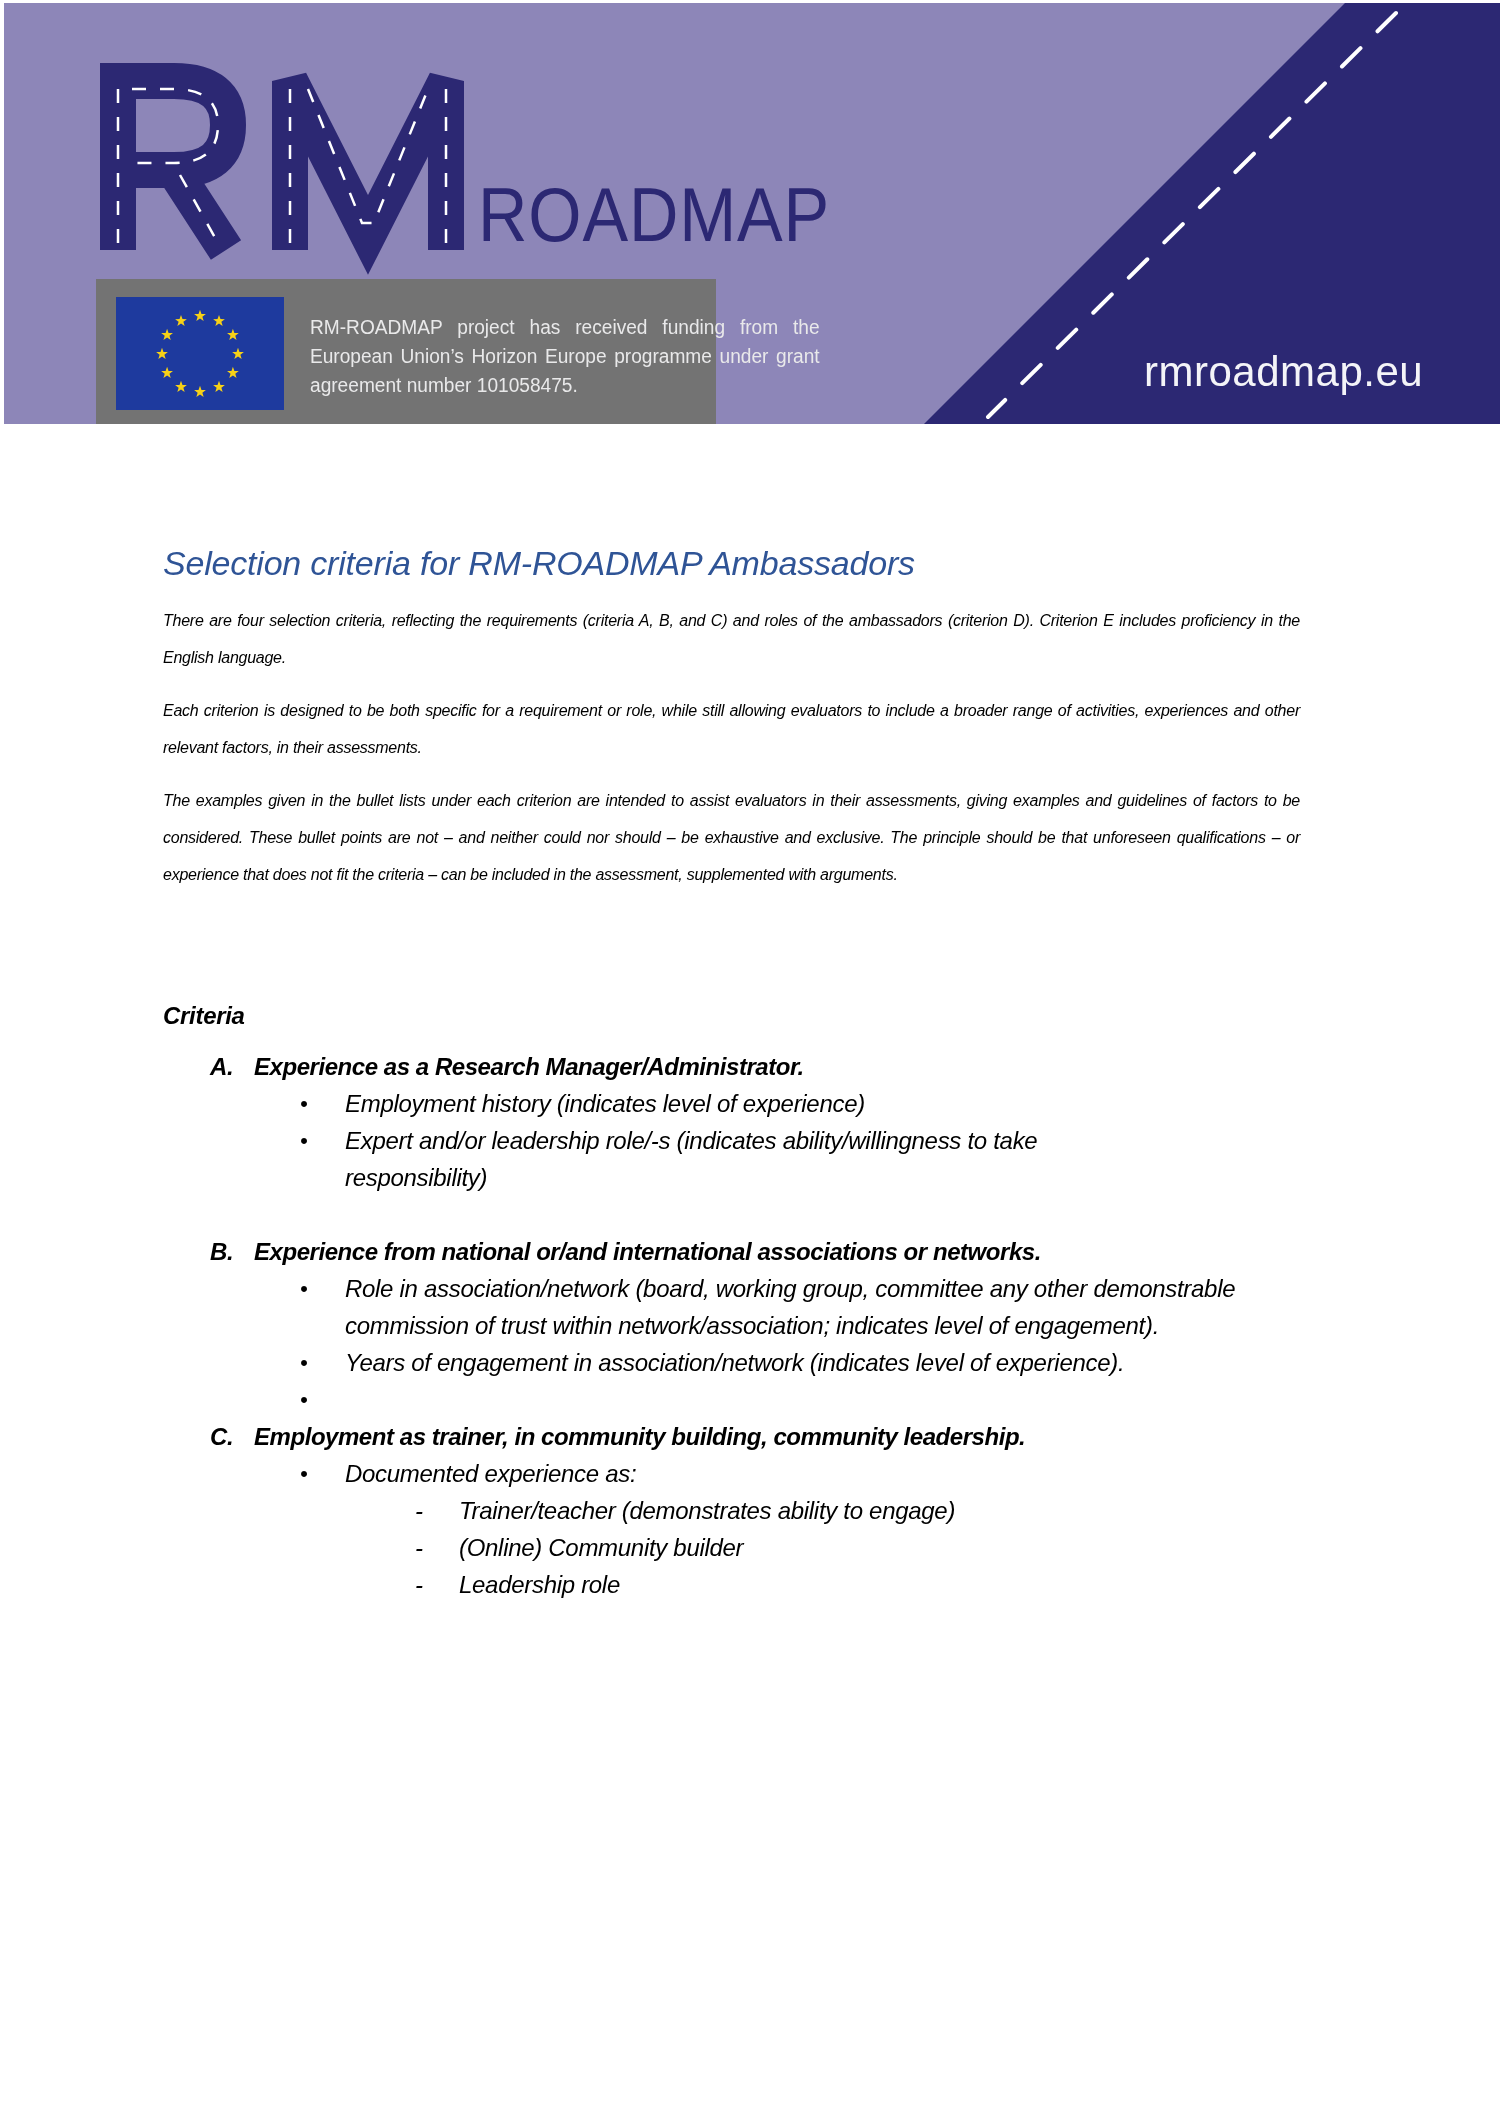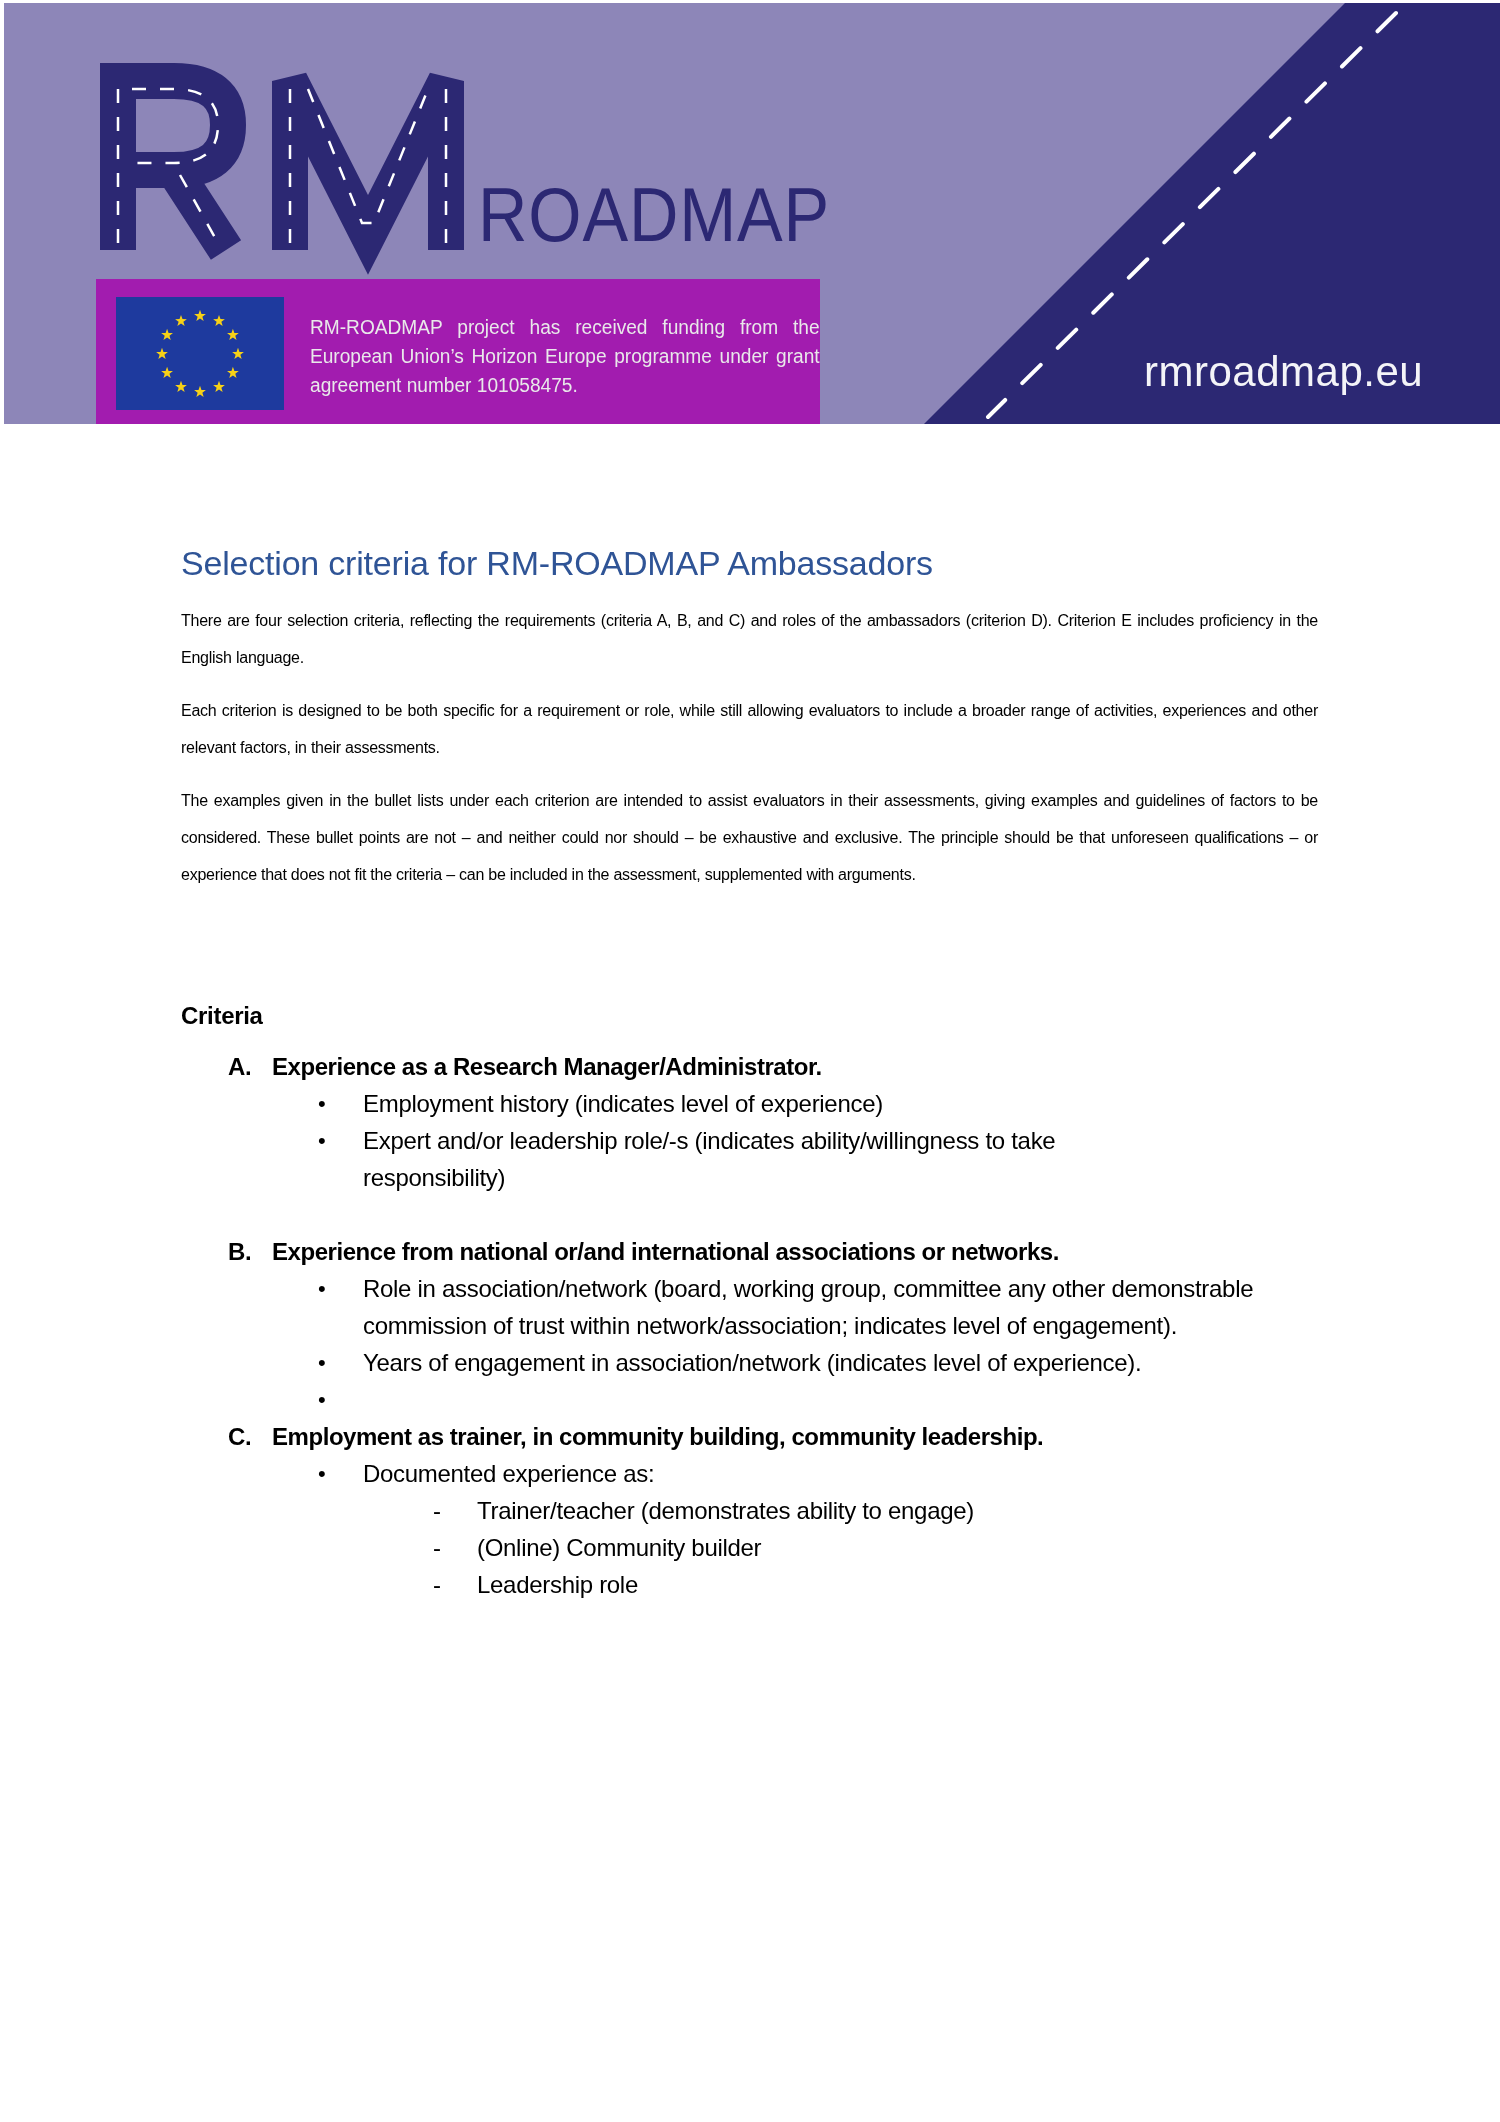--- a/index.html
+++ b/index.html
@@ -6,30 +6,30 @@
     body { width: 1500px; height: 2122px; position: relative; overflow: hidden;
            font-family: "Liberation Sans", sans-serif; color: #000; }
 
     
     #banner { position: absolute; left: 4px; top: 3px; width: 1496px; height: 421px;
               background: #8d86b8; overflow: hidden; }
     #banner svg.bg { position: absolute; left: 0; top: 0; }
     #logo-roadmap { position: absolute; left: 474px; top: 174px; font-size: 76px; line-height: 1;
                     color: #2c2873; letter-spacing: 1px; transform: scaleX(0.9); transform-origin: left top;
                     font-family: "Liberation Sans", sans-serif; }
-    #funding-box { position: absolute; left: 92px; top: 276px; width: 724px; height: 145px; background: #a21caf; }
+    #funding-box { position: absolute; left: 92px; top: 276px; width: 620px; height: 145px; background: #737373; }
     #eu-flag { position: absolute; left: 20px; top: 18px; width: 168px; height: 113px; background: #1e3a9e; }
     #funding-text { position: absolute; left: 214px; top: 34px; width: 520px; color: #e9e9ea;
                     font-size: 19.5px; line-height: 29px; text-align: justify; text-align-last: left;
                     font-family: "Liberation Sans", sans-serif; transform: scaleX(0.98); transform-origin: left top; }
     #site-url { position: absolute; left: 1140px; top: 345px; font-size: 42px; color: #f4f4f8;
                 font-family: "Liberation Sans", sans-serif; letter-spacing: 0.5px; }
 
     
-    #content { position: absolute; left: 181px; top: 540px; width: 1137px; }
+    #content { position: absolute; left: 163px; top: 540px; width: 1137px; font-style: italic; }
     #doc-title { font-size: 34px; color: #2f5496; font-weight: normal; margin: 0 0 14px 0; line-height: 46px;
                  font-family: "Liberation Sans", sans-serif; letter-spacing: -0.2px; }
     .para { font-size: 16px; line-height: 37px; margin: 16px 0 16px 0; text-align: justify;
             font-family: "Liberation Sans", sans-serif; letter-spacing: -0.25px; }
     #criteria-heading { font-size: 24px; font-weight: bold; line-height: 37px; margin: 104px 0 14px 0;
                         letter-spacing: -0.3px; }
     .crit { position: relative; margin: 0; }
     .crit-head { position: relative; font-size: 24px; font-weight: bold; line-height: 37px; padding-left: 91px;
                  letter-spacing: -0.45px; white-space: nowrap; }
     .crit-letter { position: absolute; left: 47px; top: 0; }

